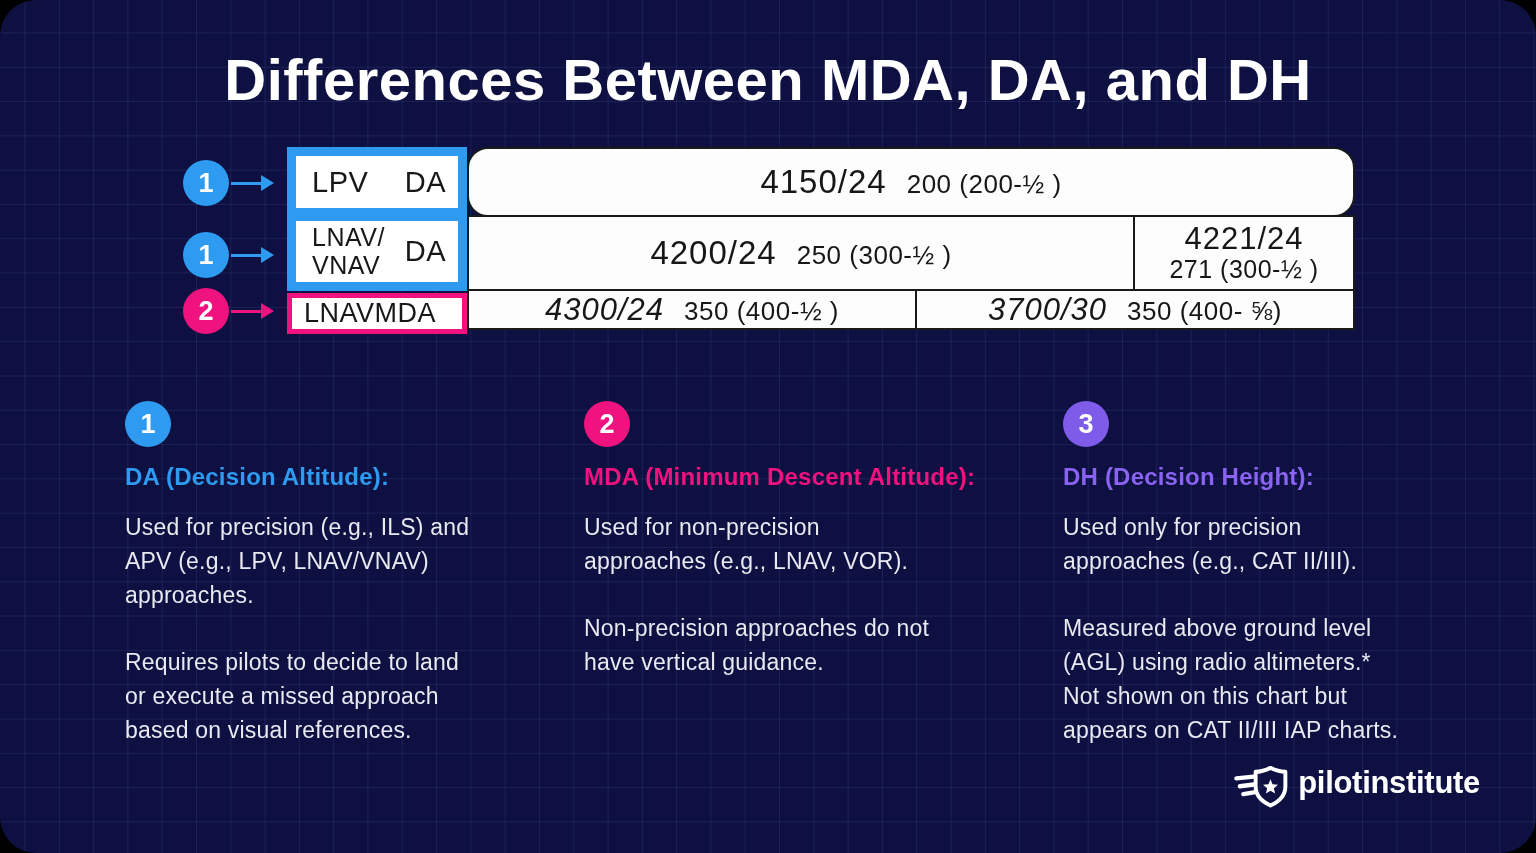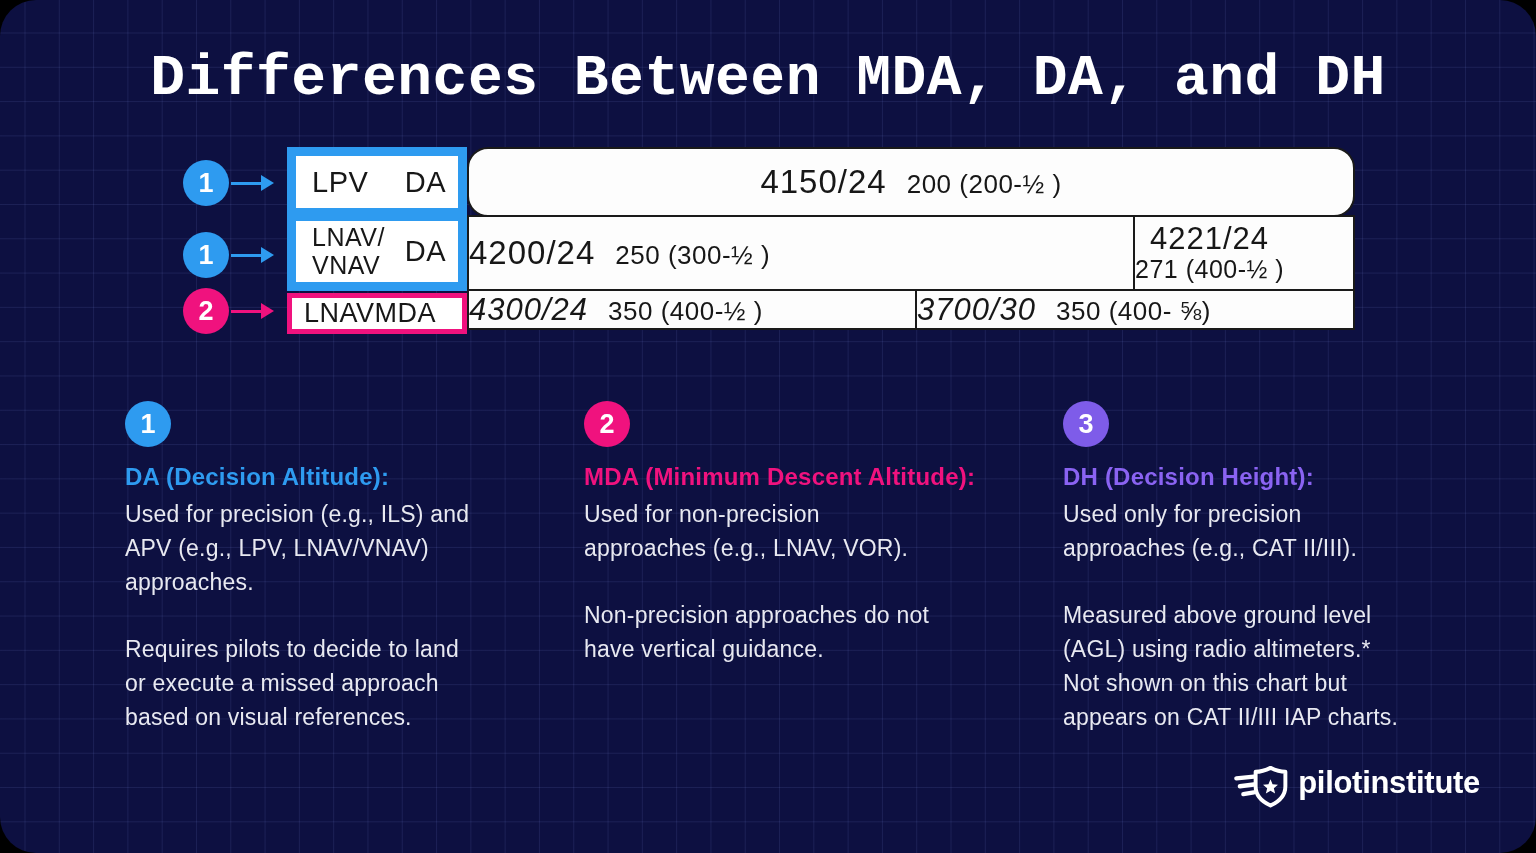--- a/index.html
+++ b/index.html
@@ -7,31 +7,31 @@
               font-family:"Liberation Sans", sans-serif; }
 
   .card { position:absolute; inset:0; border-radius:36px; background-color:#0d1041;
           background-image:
             linear-gradient(rgba(150,165,255,0.11) 1px, transparent 1px),
             linear-gradient(90deg, rgba(150,165,255,0.11) 1px, transparent 1px);
           background-size:34.3px 34.3px; background-position:24.5px 32.5px;
           overflow:hidden; }
 
   .page-title { position:absolute; top:46px; left:0; width:100%; text-align:center;
-                color:#ffffff; font-size:58px; font-weight:700; letter-spacing:0.5px;font-family:Liberation Mono, monospace; }
+                color:#ffffff; font-size:58px; font-weight:700; letter-spacing:0.5px; }
 
   
   .minima { position:absolute; left:287px; top:147px; width:1068px; height:186px; }
   .trow { position:absolute; background:#fdfdfd; border:2px solid #1a1a1a;
           display:flex; align-items:center; justify-content:center; color:#171717; }
   .row1 { left:180px; top:0;     width:888px; height:70px;border-radius:21px; }
   .row2 { left:180px; top:68px;  width:888px; height:76px; padding:0; }
   .row3 { left:180px; top:142px; width:888px; height:41px; padding:0; }
   .row2, .row3 { justify-content:flex-start; }
-  .cell { height:100%; display:flex; align-items:center; justify-content:flex-start; }
+  .cell { height:100%; display:flex; align-items:center; justify-content:center; }
   .cell-divider { border-right:2px solid #1a1a1a; }
   .minima-pair { display:flex; align-items:baseline; gap:20px; }
   .m-main { font-size:33px; letter-spacing:1px; }
   .m-sub  { font-size:26px; letter-spacing:0.5px; }
   .row3 .m-main { font-size:31px;font-style:italic; }
   .stack { text-align:center; line-height:1.06; }
   .stack .m-main { display:block; font-size:31px; }
   .stack .m-sub  { display:block; font-size:25px; }
 
   .blue-box { position:absolute; left:0; top:0; width:180px; height:144px;
@@ -67,21 +67,21 @@
 
   
   .section { position:absolute; top:401px; }
   .sec-1 { left:125px;  width:445px; }
   .sec-2 { left:584px;  width:440px; }
   .sec-3 { left:1063px; width:430px; }
   .sec-heading { margin-top:16px; font-size:24px; font-weight:700; letter-spacing:0.2px; }
   .hd-blue   { color:#2e9bf0; }
   .hd-pink   { color:#f0127e; }
   .hd-purple { color:#8a63f2; }
-  .para { margin-top:6px; color:#e8e9f1; font-size:23px; line-height:34px;
+  .para { margin-top:19px; color:#e8e9f1; font-size:23px; line-height:34px;
           white-space:pre-line; letter-spacing:0.2px; }
   .para + .para { margin-top:33px; }
 
   
   .logo { position:absolute; right:56px; bottom:42px; display:flex;
           align-items:flex-start; gap:10px; }
   .logo-text { color:#ffffff; font-size:31px; font-weight:700; letter-spacing:-0.3px; }
 </style>
 </head>
 <body>
@@ -102,21 +102,21 @@
     <div class="trow row2">
       <div class="cell cell-divider" style="width:666px;">
         <div class="minima-pair">
           <span class="m-main">4200/24</span>
           <span class="m-sub">250 (300-½ )</span>
         </div>
       </div>
       <div class="cell" style="flex:1;">
         <div class="stack">
           <span class="m-main">4221/24</span>
-          <span class="m-sub">271 (400-½ )</span>
+          <span class="m-sub">271 (300-½ )</span>
         </div>
       </div>
     </div>
 
     <div class="trow row3">
       <div class="cell cell-divider" style="width:448px;">
         <div class="minima-pair">
           <span class="m-main">4300/24</span>
           <span class="m-sub">350 (400-½ )</span>
         </div>

